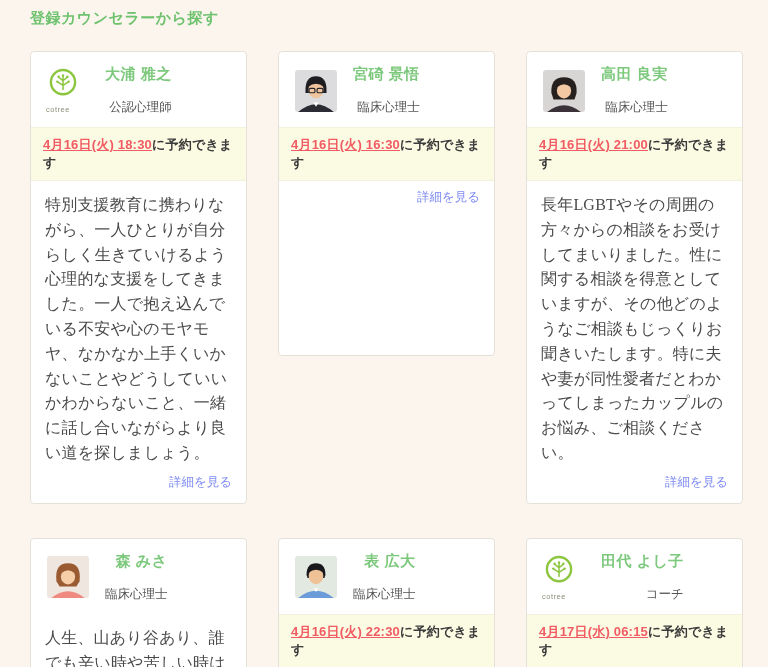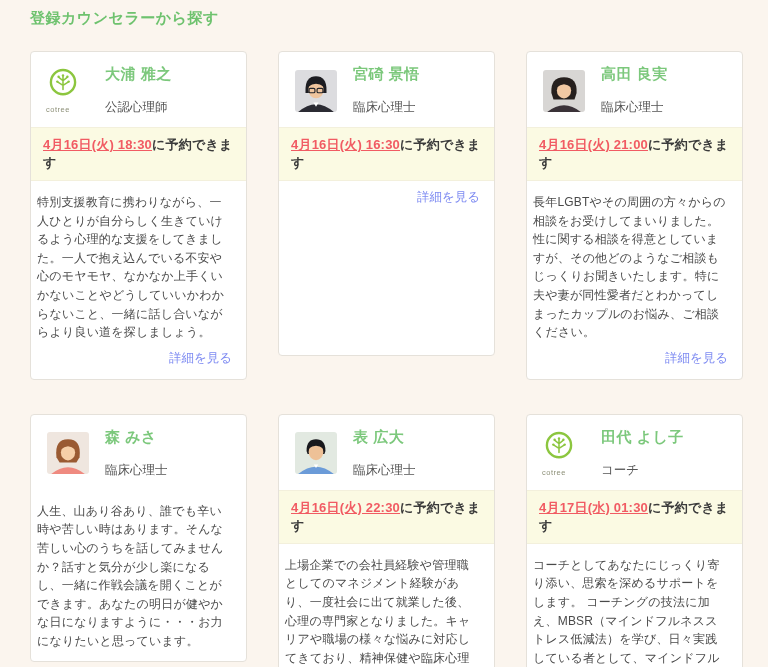--- a/index.html
+++ b/index.html
@@ -25,32 +25,32 @@
   }
   .row1{min-height:303px;}
   .row2{min-height:246px;}
   .card-head{
     display:flex;align-items:center;gap:15px;
     padding:13px 15px 11px 15px;
   }
   .avatar-wrap{flex:none;width:44px;}
   .avatar-photo{width:42px;height:42px;border-radius:3px;display:block;margin:0 auto;}
   .logo-text{display:block;font-size:7.5px;color:#8d9078;margin-top:1px;letter-spacing:.5px;}
-  .who{min-width:0;}
+  .who{min-width:0;text-align:right;}
   .name{color:#7CC87C;font-size:15px;font-weight:bold;margin:0 0 7px 0;letter-spacing:.5px;}
   .role{color:#555;font-size:12.5px;margin-top:15px;}
   .avail{
     background:#FBFAE3;border-top:1px solid #F3F0DC;border-bottom:1px solid #F3F0DC;
     padding:8px 12px;font-size:13px;font-weight:bold;color:#3b3b3b;letter-spacing:.2px;
   }
   .avail .date{color:#F15B63;text-decoration:underline;}
   .desc{
-    padding:12px 14px 0 6px;
-    font-size:12px;line-height:1.55;color:#4a4a4a;
-    letter-spacing:.2px;white-space:pre-wrap;
+    padding:12px 14px 0 14px;
+    font-size:16px;line-height:1.55;color:#4a4a4a;
+    letter-spacing:.2px;white-space:pre-wrap;font-family:Liberation Serif, serif;
   }
   .more{text-align:right;padding:6px 14px 12px 14px;}
   .more a{color:#7E8BF2;font-size:12.5px;cursor:pointer;}
 </style>
 </head>
 <body>
 
 <div class="page">
 
   <h1 class="section-title">登録カウンセラーから探す</h1>
@@ -179,19 +179,19 @@
               <circle cx="11.8" cy="15.9" r="1.3" fill="#8CC63F"></circle>
             <circle cx="24.2" cy="15.9" r="1.3" fill="#8CC63F"></circle>
           </svg>
           <span class="logo-text">cotree</span>
         </span>
         <span class="who">
           <div class="name">田代 よし子</div>
           <div class="role">コーチ</div>
         </span>
       </div>
-      <div class="avail"><span class="date">4月17日(水) 01:30</span><span>に予約できます</span></div>
+      <div class="avail"><span class="date">4月17日(水) 06:15</span><span>に予約できます</span></div>
       <div class="desc">コーチとしてあなたにじっくり寄り添い、思索を深めるサポートをします。 コーチングの技法に加え、MBSR（マインドフルネスストレス低減法）を学び、日々実践している者として、マインドフルで穏やかな視座からお話を伺います。</div>
 
     </div>
 
   </div>
 </div>
 
 </body></html>

